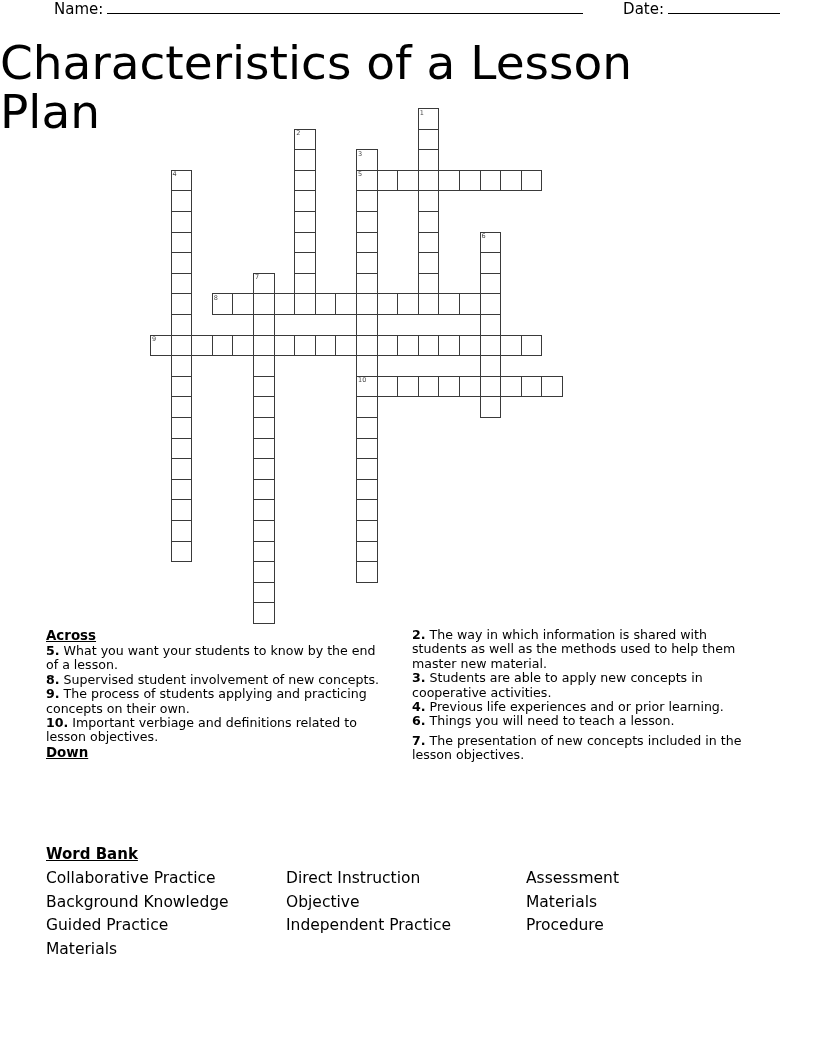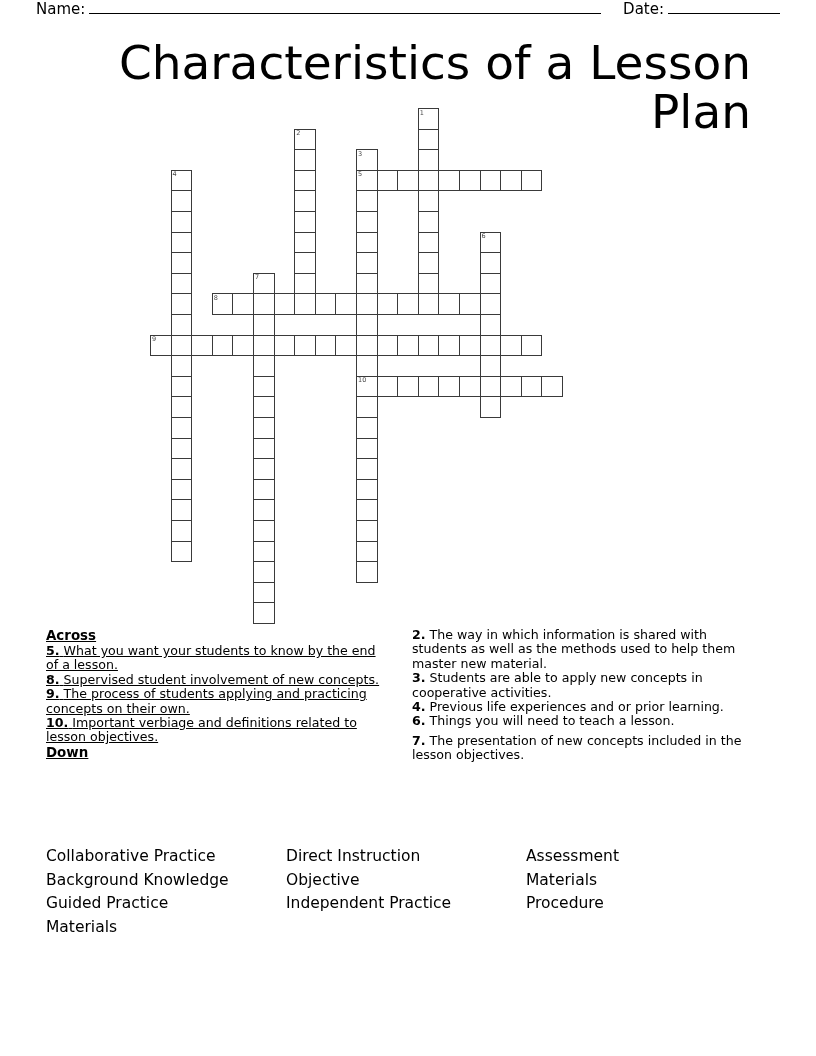--- a/index.html
+++ b/index.html
@@ -21,37 +21,37 @@
   .namedate {
     position: absolute;
     left: 36px;
     top: 0px;
     width: 744px;
     height: 26px;
     display: flex;
     align-items: baseline;
     font-size: 15px;
   }
-  .nd-label { white-space: nowrap; }
+  .nd-label { white-space: nowrap; margin-left: 18px; }
   .nd-rule {
     border-bottom: 1.4px solid #000;
     height: 12px;
     margin: 0 0 0 4px;
   }
   .nd-rule.name { flex: 1 1 auto; }
   .nd-rule.date { width: 112px; flex: 0 0 112px; }
   .nd-gap { width: 22px; flex: 0 0 22px; }
 
   
   .puzzle-title {
     position: absolute;
-    left: 8px;
+    left: 0;
     top: 38px;
     width: 743px;
-    text-align: right;
+    text-align: left;
     font-size: 47px;
     font-weight: normal;
     letter-spacing: 0px;
     line-height: 1.05;
   }
 
   
   #grid-wrap {
     position: absolute;
     left: 0px;
@@ -81,21 +81,21 @@
     top: 628px;
     left: 0;
     width: 816px;
     height: 210px;
   }
   .clue-col {
     position: absolute;
     font-size: 12.6px;
     line-height: 14.4px;
   }
-  .clue-col.left  { left: 46px;  width: 345px; text-decoration: underline; }
+  .clue-col.left  { left: 46px;  width: 345px; }
   .clue-col.right { left: 412px; width: 340px; }
   .clue-heading {
     font-weight: bold;
     text-decoration: underline;
     font-size: 13.4px;
     line-height: 16px;
     display: block;
   }
   .clue-line { display: block; }
   .clue-line .cnum { font-weight: bold; }
@@ -289,20 +289,21 @@
     <span class="clue-line"><b class="cnum">2.</b> <span>The way in which information is shared with students as well as the methods used to help them master new material.</span></span>
     <span class="clue-line"><b class="cnum">3.</b> <span>Students are able to apply new concepts in cooperative activities.</span></span>
     <span class="clue-line"><b class="cnum">4.</b> <span>Previous life experiences and or prior learning.</span></span>
     <span class="clue-line"><b class="cnum">6.</b> <span>Things you will need to teach a lesson.</span></span>
     <span class="clue-spacer"></span>
     <span class="clue-line"><b class="cnum">7.</b> <span>The presentation of new concepts included in the lesson objectives.</span></span>
   </div>
 </div>
 
 <div class="wordbank">
+  <span class="wb-heading">Word Bank</span>
   <div class="wb-grid">
     <span class="wb-item">Collaborative Practice</span>
     <span class="wb-item">Direct Instruction</span>
     <span class="wb-item">Assessment</span>
     <span class="wb-item">Background Knowledge</span>
     <span class="wb-item">Objective</span>
     <span class="wb-item">Materials</span>
     <span class="wb-item">Guided Practice</span>
     <span class="wb-item">Independent Practice</span>
     <span class="wb-item">Procedure</span>

